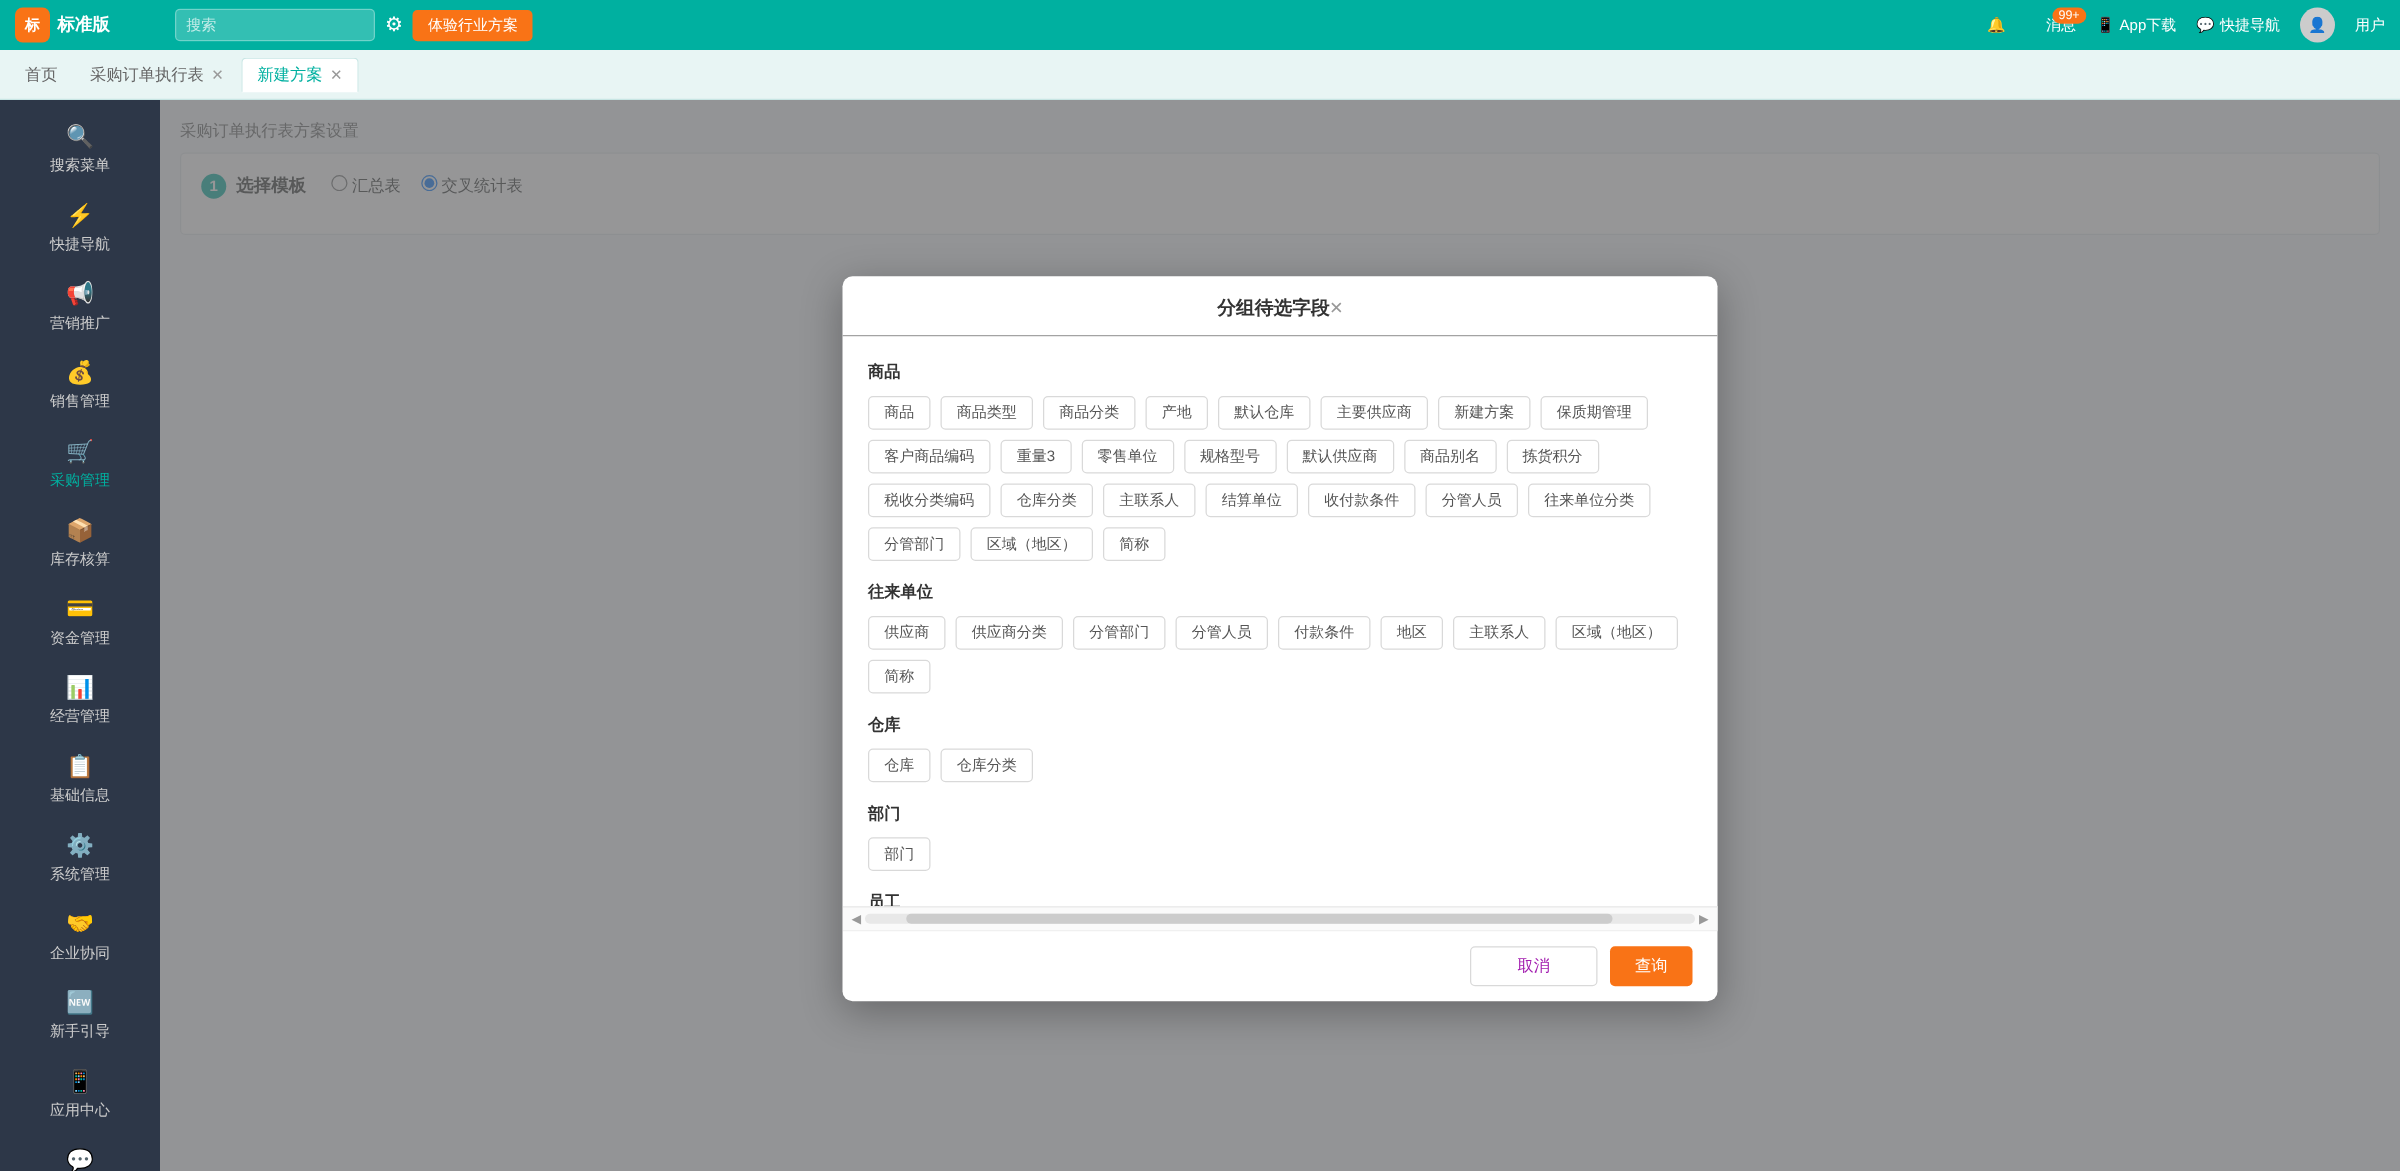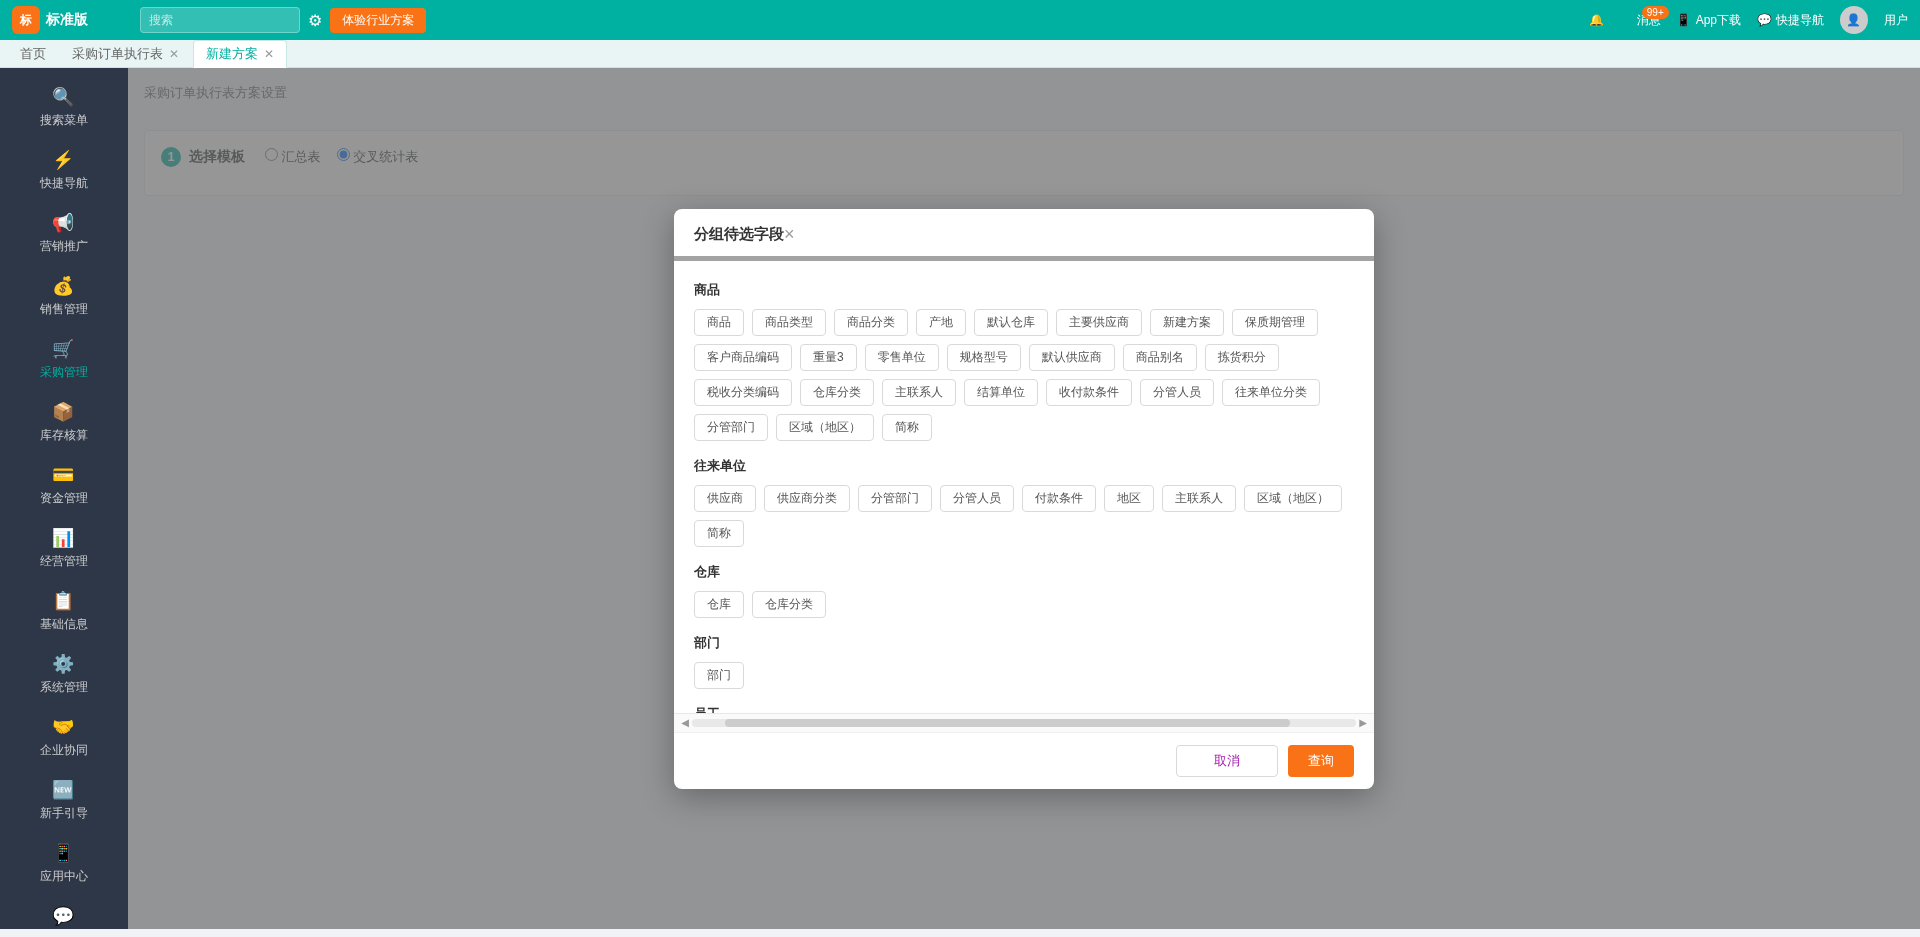--- a/index.html
+++ b/index.html
@@ -78,21 +78,21 @@
       border: none;
       border-radius: 4px;
       padding: 4px 12px;
       cursor: pointer;
       font-size: 12px;
     }
     .gear-icon { cursor: pointer; color: white; font-size: 16px; }
 
     
     .tab-bar {
-      height: 28px;
+      height: 40px;
       background: #e8f5f4;
       display: flex;
       align-items: center;
       border-bottom: 1px solid #c8e6e4;
       padding: 0 8px;
       gap: 2px;
     }
     .tab-item {
       height: 28px;
       padding: 0 12px;
@@ -150,21 +150,21 @@
       position: relative;
     }
 
     
     .page-content {
       padding: 16px;
     }
     .page-breadcrumb {
       font-size: 13px;
       color: #666;
-      margin-bottom: 28px;
+      margin-bottom: 8px;
     }
     .section-block {
       background: white;
       border-radius: 4px;
       padding: 16px;
       margin-bottom: 12px;
       border: 1px solid #e5e7eb;
     }
     .step-label {
       display: inline-flex;
@@ -205,23 +205,23 @@
       width: 700px;
       max-height: 580px;
       display: flex;
       flex-direction: column;
       box-shadow: 0 8px 32px rgba(0,0,0,0.3);
       position: relative;
     }
     .modal-header {
       display: flex;
       align-items: center;
-      justify-content: flex-start;
+      justify-content: center;
       padding: 16px 20px 12px;
-      border-bottom: 5px solid #a3a3a3;
+      border-bottom: 1px solid #a3a3a3;
     }
     .modal-title {
       font-size: 15px;
       font-weight: bold;
       color: #333;
     }
     .modal-close {
       cursor: pointer;
       font-size: 18px;
       color: #999;

